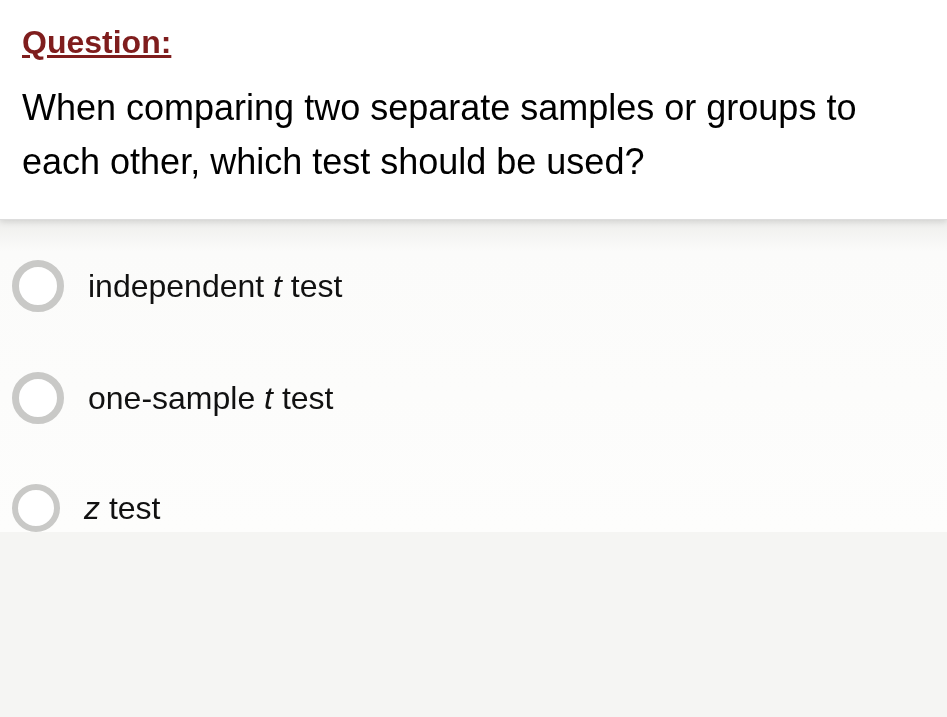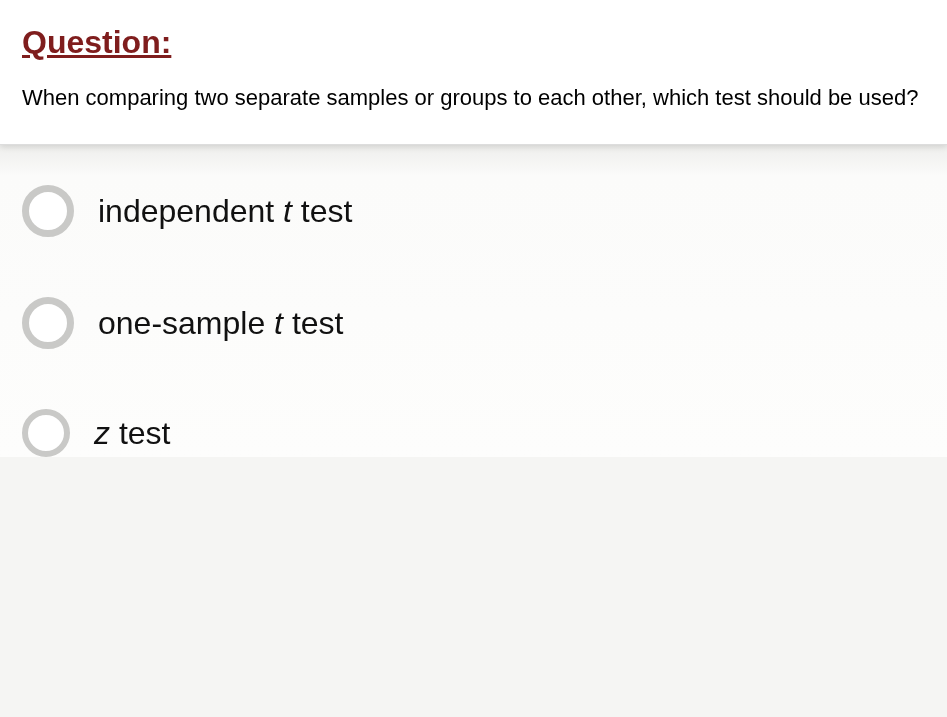--- a/index.html
+++ b/index.html
@@ -24,27 +24,27 @@
     }
     .question-label {
       font-size: 32px;
       font-weight: 700;
       text-decoration: underline;
       color: #7f1d1d;
       margin-bottom: 20px;
       display: block;
     }
     .question-text {
-      font-size: 22px;
+      font-size: 36px;
       color: #000;
       line-height: 1.5;
       font-weight: 400;
     }
     .options-area {
-      padding: 40px 22px 0 22px;
+      padding: 40px 22px 0 12px;
       background: linear-gradient(to bottom, #eeeeec 0%, #fbfbfa 10%, #fdfdfc 100%);
     }
     .option-row {
       display: flex;
       align-items: center;
       margin-bottom: 60px;
       cursor: pointer;
     }
     .radio-outer {
       width: 52px;

